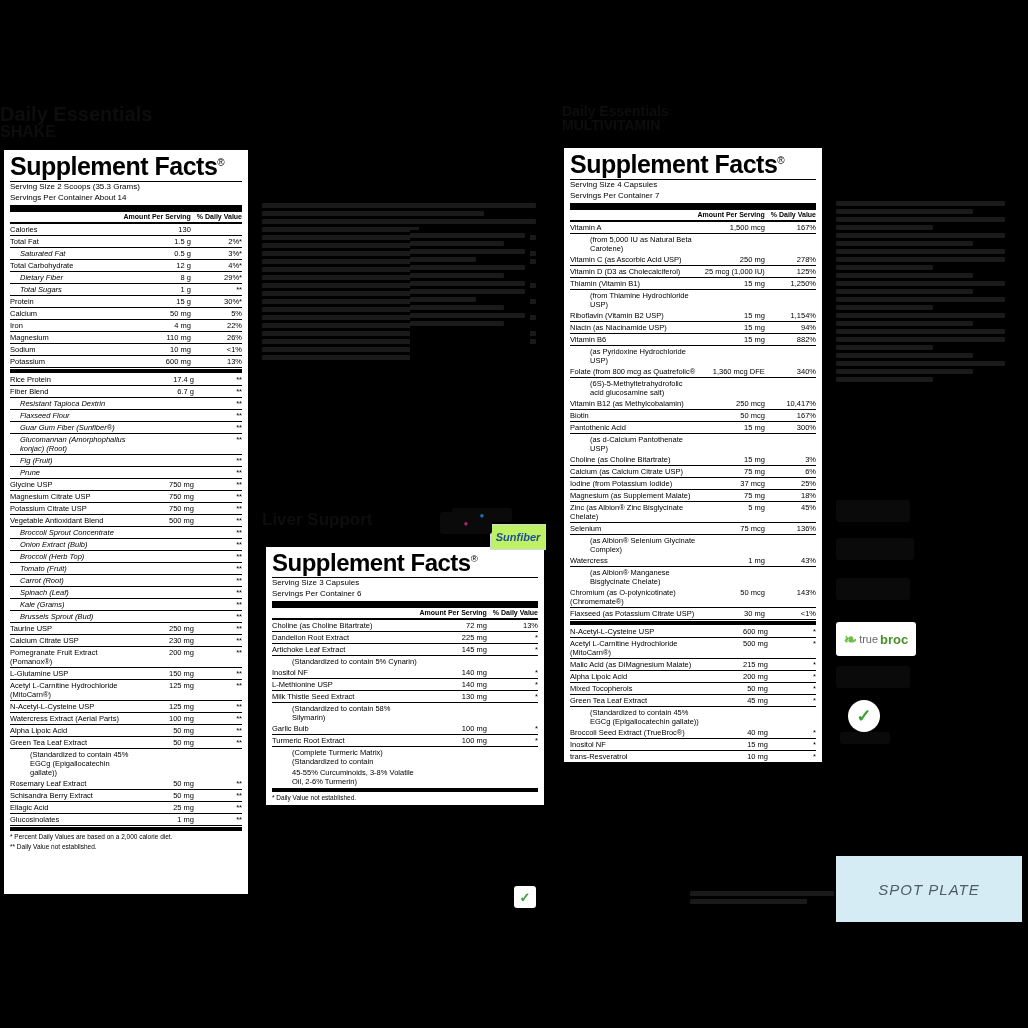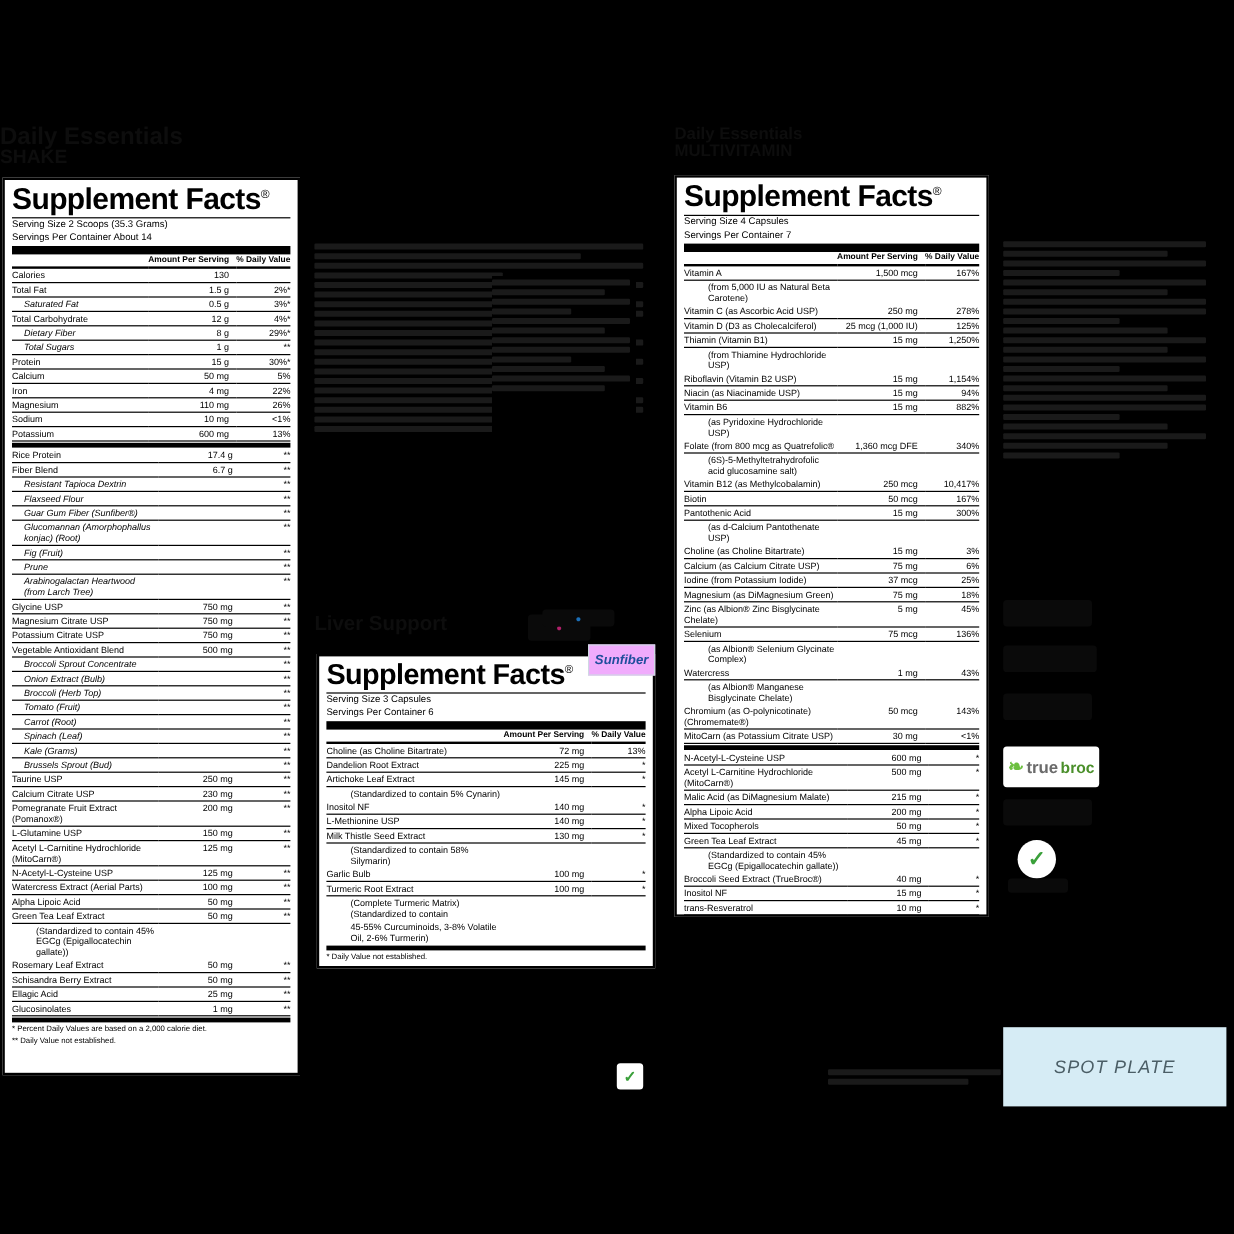--- a/index.html
+++ b/index.html
@@ -49,25 +49,24 @@
 
   
   .logo{position:absolute;display:flex;align-items:center;justify-content:center;
         font-size:8px;font-weight:bold;border-radius:3px;overflow:hidden;text-align:center;}
   .spotplate{
     position:absolute;background:#d6ecf5;color:#4b5e66;
     display:flex;align-items:center;justify-content:center;
     font-size:15px;letter-spacing:1px;font-style:italic;
   }
   .sunfiber{
-    position:absolute;background:#f0abfc;color:#1f4e9c;
+    position:absolute;background:#bef264;color:#1f4e9c;
     display:flex;align-items:center;justify-content:center;
     font-size:11px;font-weight:bold;font-style:italic;
     border:1px solid #cfd8e3;
-    margin-top:13px;
   }
 </style>
 </head>
 <body>
 
 <div class="panel" style="left:0px;top:104px;width:250px;">
   <div class="hdrghost" style="font-size:20px;line-height:1;">Daily Essentials</div>
   <div class="hdrghost" style="font-size:16px;line-height:1;">SHAKE</div>
 </div>
 
@@ -187,25 +186,20 @@
           <td class="ind1">Fig (Fruit)</td>
           <td class="amt"></td>
           <td class="dv">**</td>
         </tr>
         <tr>
           <td class="ind1">Prune</td>
           <td class="amt"></td>
           <td class="dv">**</td>
         </tr>
         <tr>
-          <td class="ind1">Arabinogalactan Heartwood (from Larch Tree)</td>
-          <td class="amt"></td>
-          <td class="dv">**</td>
-        </tr>
-        <tr>
           <td>Glycine USP</td>
           <td class="amt">750 mg</td>
           <td class="dv">**</td>
         </tr>
         <tr>
           <td>Magnesium Citrate USP</td>
           <td class="amt">750 mg</td>
           <td class="dv">**</td>
         </tr>
         <tr>
@@ -568,21 +562,21 @@
           <td>Calcium (as Calcium Citrate USP)</td>
           <td class="amt">75 mg</td>
           <td class="dv">6%</td>
         </tr>
         <tr>
           <td>Iodine (from Potassium Iodide)</td>
           <td class="amt">37 mcg</td>
           <td class="dv">25%</td>
         </tr>
         <tr>
-          <td>Magnesium (as DiMagnesium Green)</td>
+          <td>Magnesium (as Supplement Malate)</td>
           <td class="amt">75 mg</td>
           <td class="dv">18%</td>
         </tr>
         <tr>
           <td>Zinc (as Albion® Zinc Bisglycinate Chelate)</td>
           <td class="amt">5 mg</td>
           <td class="dv">45%</td>
         </tr>
         <tr>
           <td>Selenium</td>
@@ -603,21 +597,21 @@
           <td class="ind2">(as Albion® Manganese Bisglycinate Chelate)</td>
           <td class="amt"></td>
           <td class="dv"></td>
         </tr>
         <tr>
           <td>Chromium (as O-polynicotinate) (Chromemate®)</td>
           <td class="amt">50 mcg</td>
           <td class="dv">143%</td>
         </tr>
         <tr>
-          <td>MitoCarn (as Potassium Citrate USP)</td>
+          <td>Flaxseed (as Potassium Citrate USP)</td>
           <td class="amt">30 mg</td>
           <td class="dv">&lt;1%</td>
         </tr>
       </tbody>
   </table>
   <div class="rule-med"></div>
   <table class="nt">
     <tbody id="multi-rows-2">
         <tr>
           <td>N-Acetyl-L-Cysteine USP</td>
@@ -705,21 +699,21 @@
   <div class="redline m"></div>
     <div class="redline s"></div>
 </div>
 
 <div class="logo" style="left:836px;top:500px;width:74px;height:22px;background:#0a0a0a;color:#2a6fb0;"></div>
 <div class="logo" style="left:836px;top:538px;width:78px;height:22px;background:#0a0a0a;color:#2f6e9e;"></div>
 <div class="logo" style="left:836px;top:578px;width:74px;height:22px;background:#0a0a0a;color:#1f5ea8;"></div>
 
 <div class="logo" style="left:836px;top:622px;width:80px;height:34px;background:#ffffff;color:#3a7d2c;flex-direction:row;gap:2px;">
   <span style="color:#6cbf3f;font-size:16px;">❧</span>
-  <span style="color:#6b6b6b;font-weight:bold;font-size:14px;">true</span>
+  <span style="color:#6b6b6b;font-weight:normal;font-size:11px;">true</span>
     <span style="color:#4a8f2a;font-size:13px;">broc</span>
 </div>
 
 <div class="logo" style="left:836px;top:666px;width:74px;height:22px;background:#0a0a0a;color:#4e8b2a;"></div>
 
 <div class="logo" style="left:848px;top:700px;width:32px;height:32px;background:#ffffff;border-radius:50%;color:#3aa03a;font-size:18px;">✓</div>
 <div class="logo" style="left:840px;top:732px;width:50px;height:12px;background:#0a0a0a;color:#2a6fb0;"></div>
 
 <div class="sunfiber" style="left:490px;top:524px;width:54px;height:24px;">Sunfiber</div>
 <div class="logo" style="left:440px;top:512px;width:52px;height:22px;background:#0a0a0a;color:#b0206a;">●</div>

